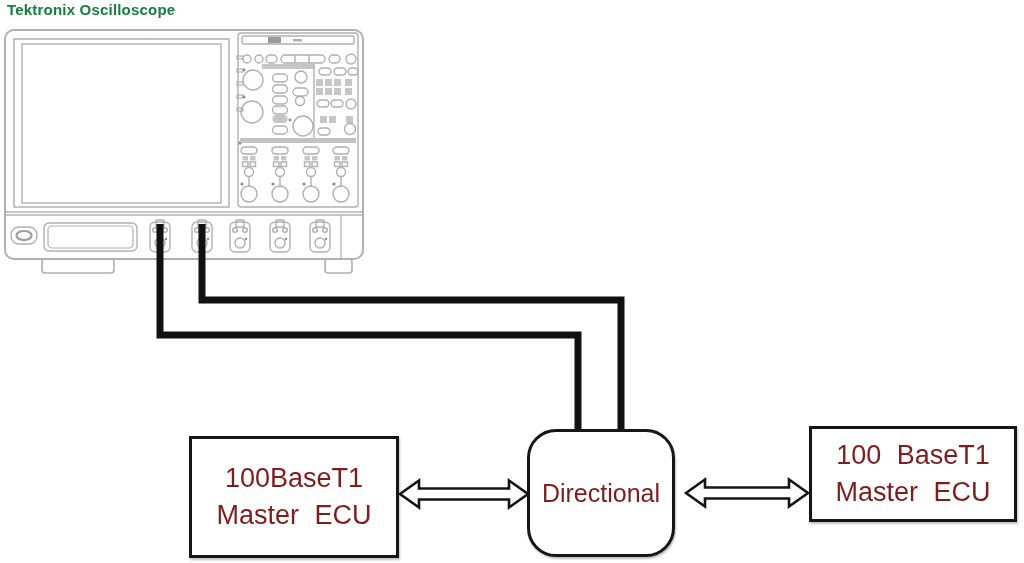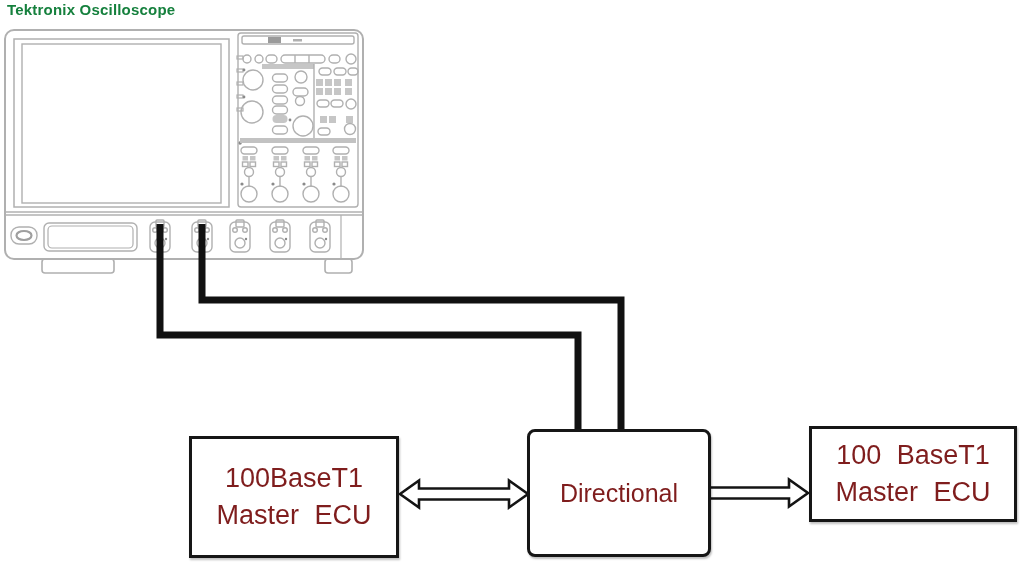--- a/index.html
+++ b/index.html
@@ -42,23 +42,23 @@
   }
   #master-box {
     left: 189px; top: 436px; width: 210px; height: 122px;
     font-size: 27px; line-height: 37px;
   }
   #slave-box {
     left: 809px; top: 426px; width: 208px; height: 96px;
     font-size: 27px; line-height: 37px;
   }
   #coupler-box {
-    left: 527px; top: 429px; width: 184px; height: 128px;
+    left: 527px; top: 429px; width: 148px; height: 128px;
     border-width: 3.5px;
-    border-radius: 8px;
+    border-radius: 29px;
     font-size: 25px; line-height: 32px;
   }
 </style>
 </head>
 <body>
 
 <div id="canvas">
 
   <svg id="diagram-svg" width="1024" height="563" viewBox="0 0 1024 563">
     <defs>

